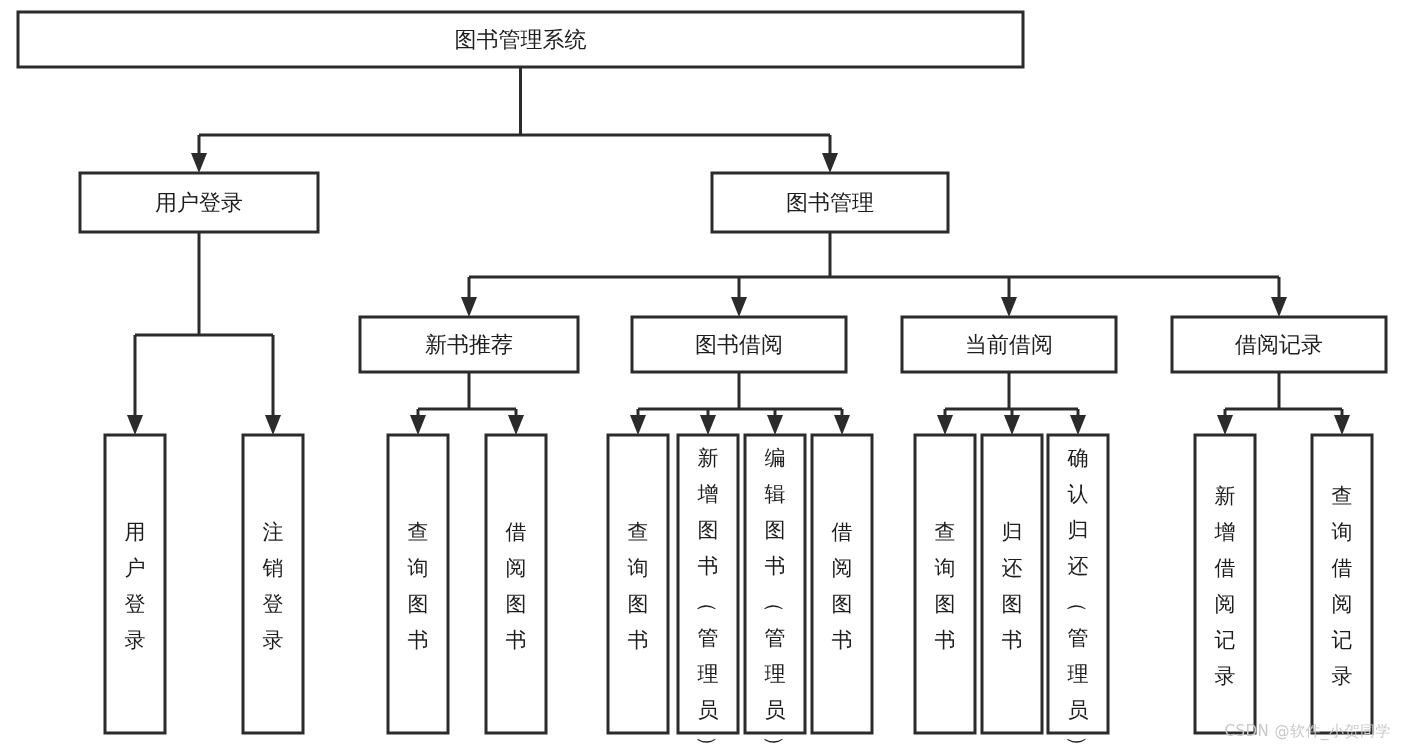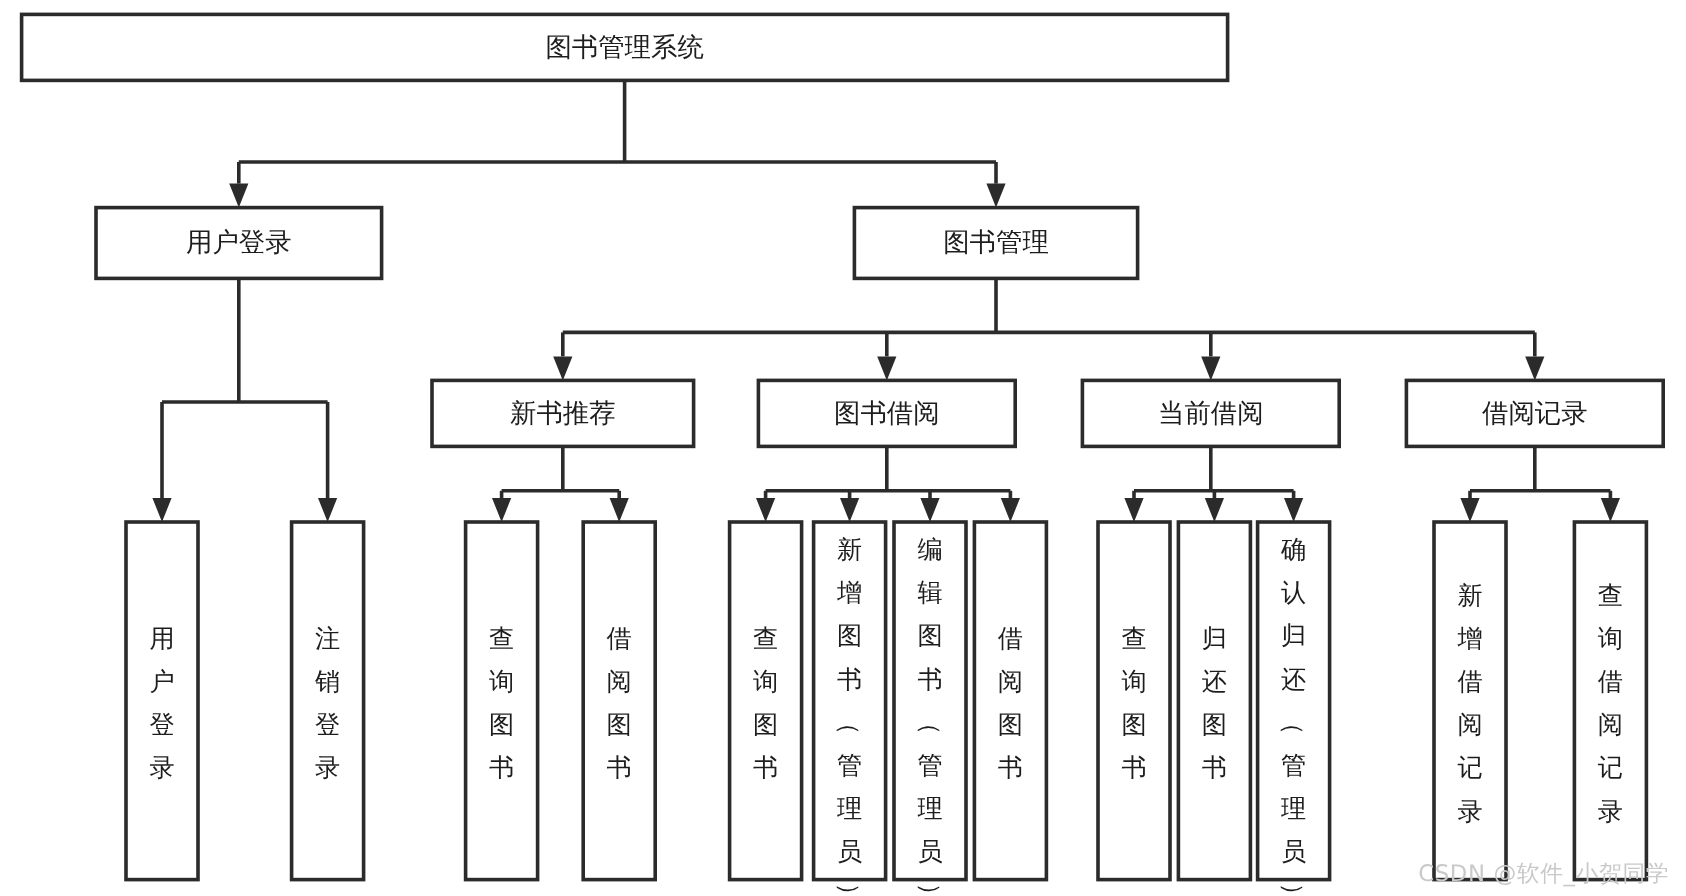--- a/index.html
+++ b/index.html
@@ -47,21 +47,21 @@
     fill: #1d1d1d;
     font-family: "DejaVu Sans", "Liberation Sans", sans-serif;
     font-size: 21px;
     text-anchor: middle;
   }
   .watermark {
     position: absolute;
     right: 14px;
     bottom: 6px;
     color: #c9c9c9;
-    font-size: 19px;
+    font-size: 15px;
     font-family: "DejaVu Sans", "Liberation Sans", sans-serif;
     white-space: nowrap;
     letter-spacing: 0.5px;
   }
 </style>
 </head>
 <body>
 
 <svg id="diagram" viewBox="0 0 1405 747">
   <g id="edge-layer">

